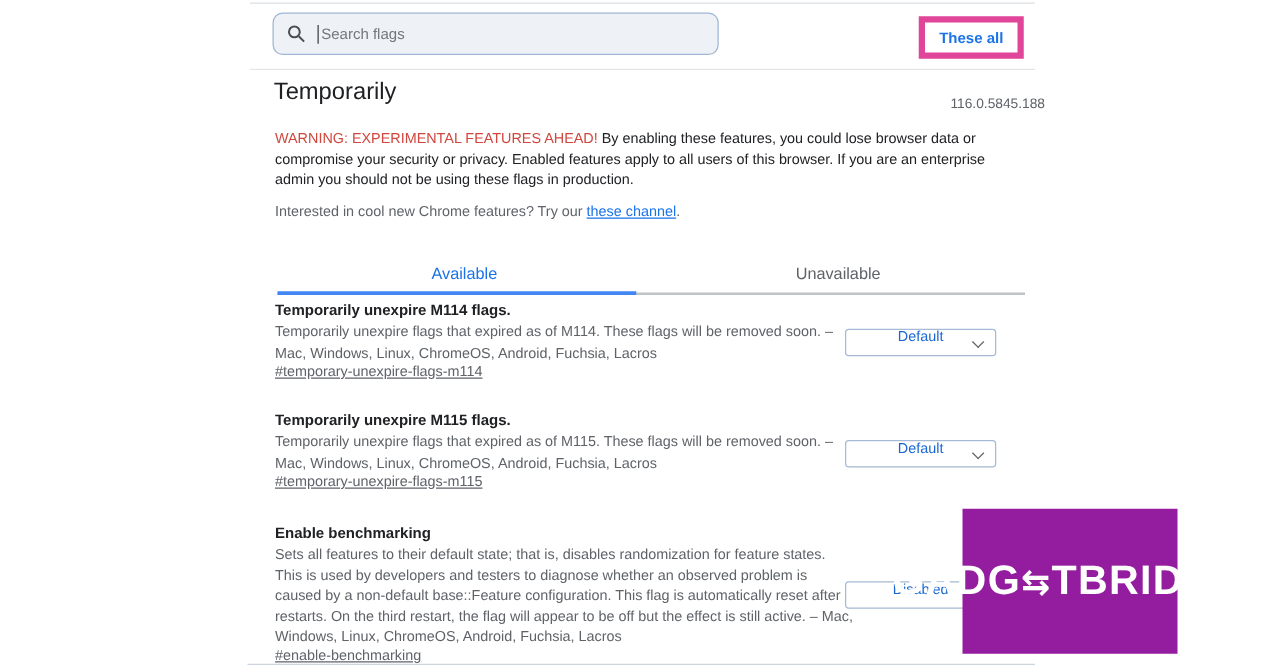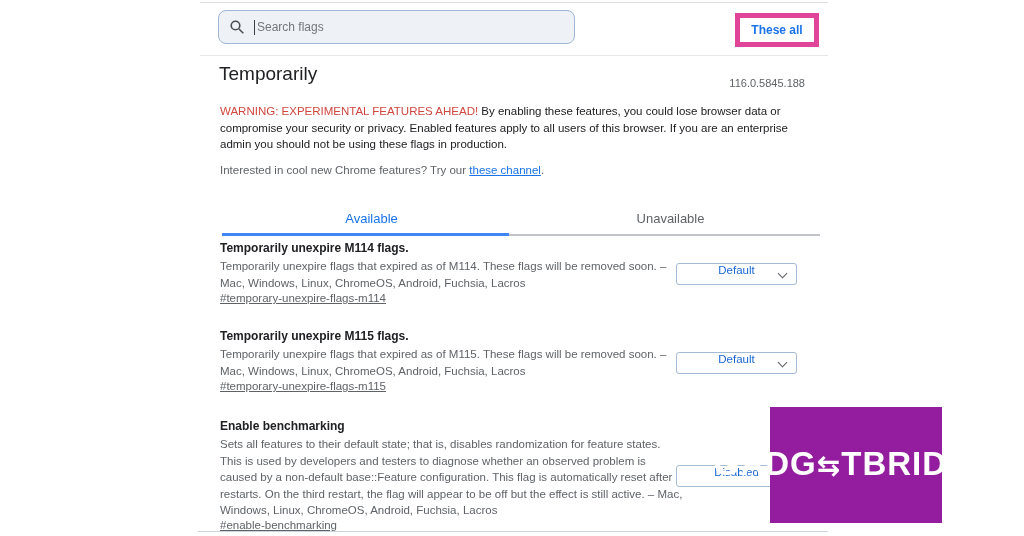--- a/index.html
+++ b/index.html
@@ -29,21 +29,21 @@
     box-sizing:border-box; border:5px solid var(--highlight-pink,#e0459a);
     background:#ffffff; display:flex; align-items:center; justify-content:center;
   }
   .reset-button {
     border:none; background:none; padding:0; cursor:pointer;
     font-family:inherit; font-size:12px; font-weight:bold;
     color:var(--accent-blue,#1a73e8);
   }
 
   .page-title { position:absolute; left:219px; top:63px; font-size:19px; color:#202124; }
-  .version { position:absolute; left:655px; top:77px; width:150px; text-align:right;
+  .version { position:absolute; left:686px; top:77px; width:150px; text-align:right;
              font-size:11px; color:#5f6368; }
 
   .warning { position:absolute; left:220px; top:103px; width:582px;
              font-size:11.5px; line-height:16.5px; color:#202124; }
   .warning .red { color:var(--warning-red,#d0473e); }
 
   .promo { position:absolute; left:220px; top:164px; font-size:11.5px; color:#5f6368; }
   .promo a { color:var(--accent-blue,#1a73e8); text-decoration:underline; cursor:pointer; }
 
   

